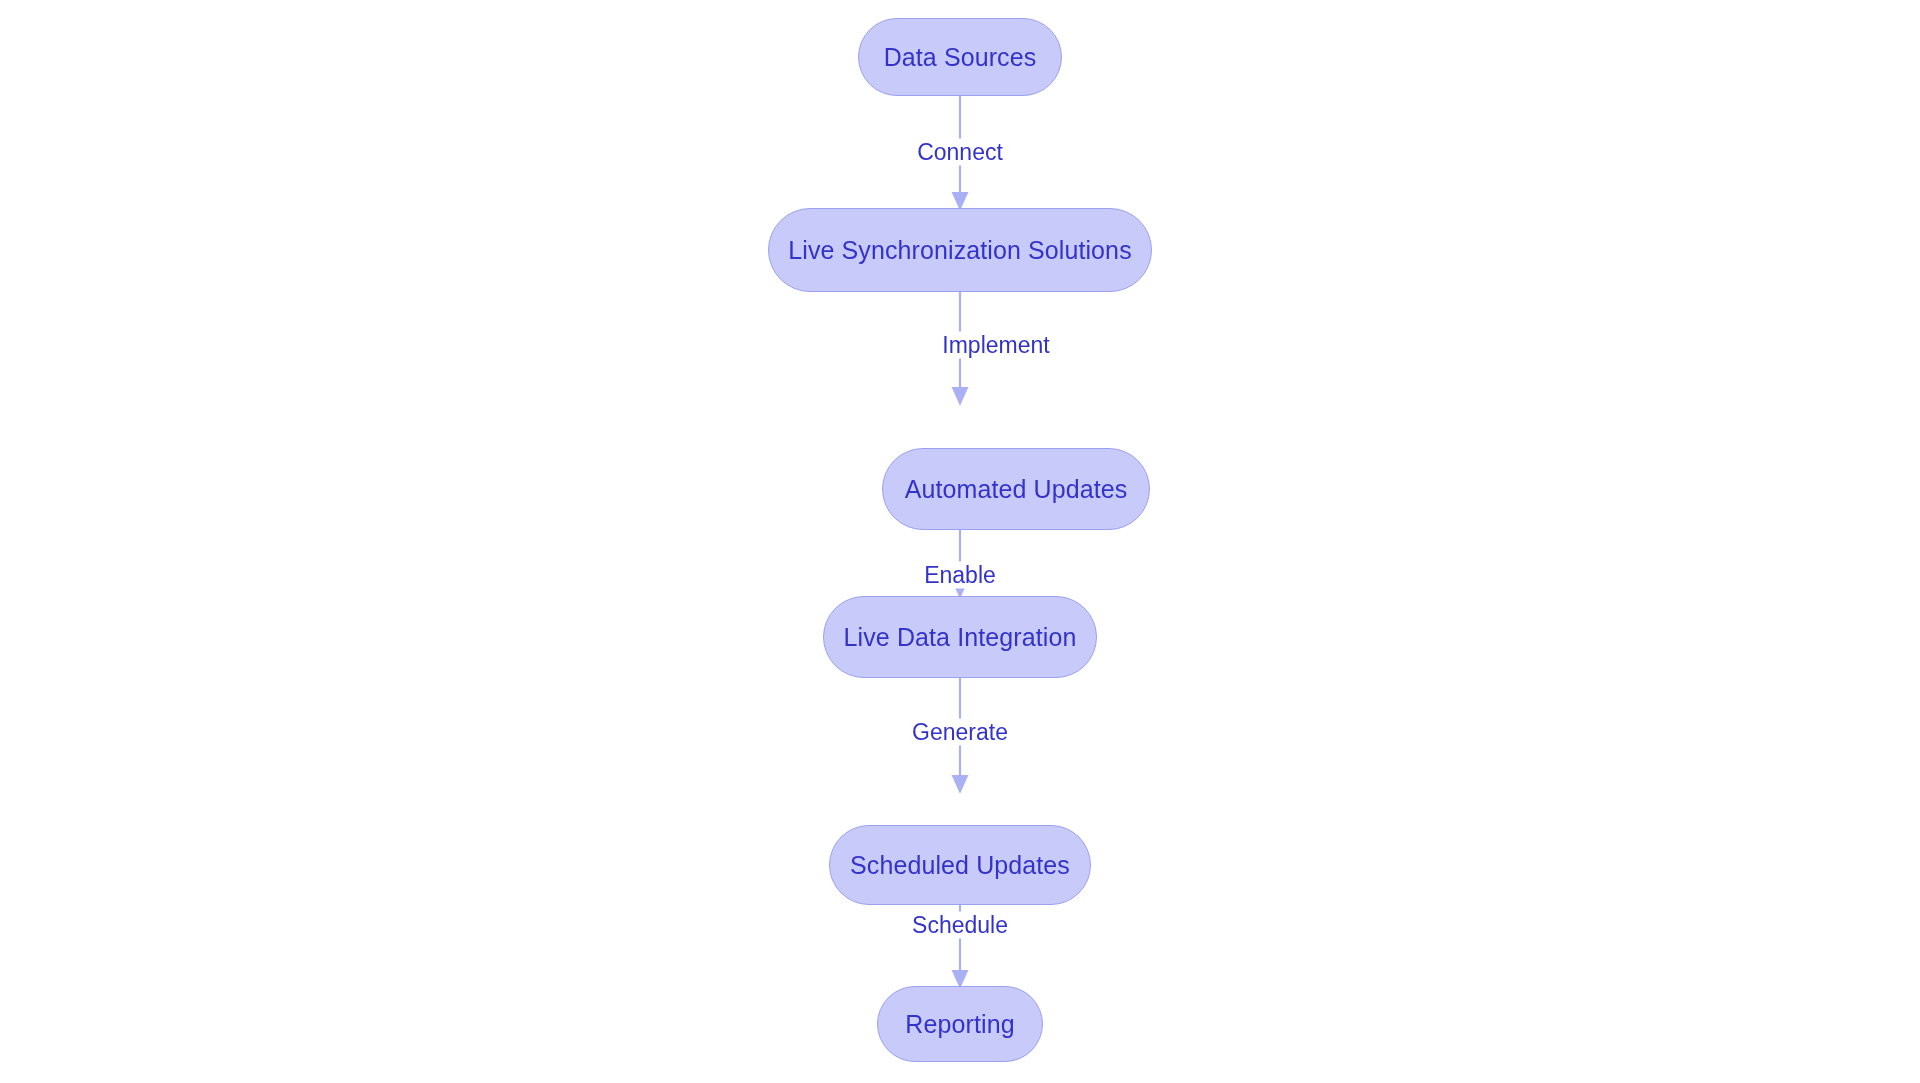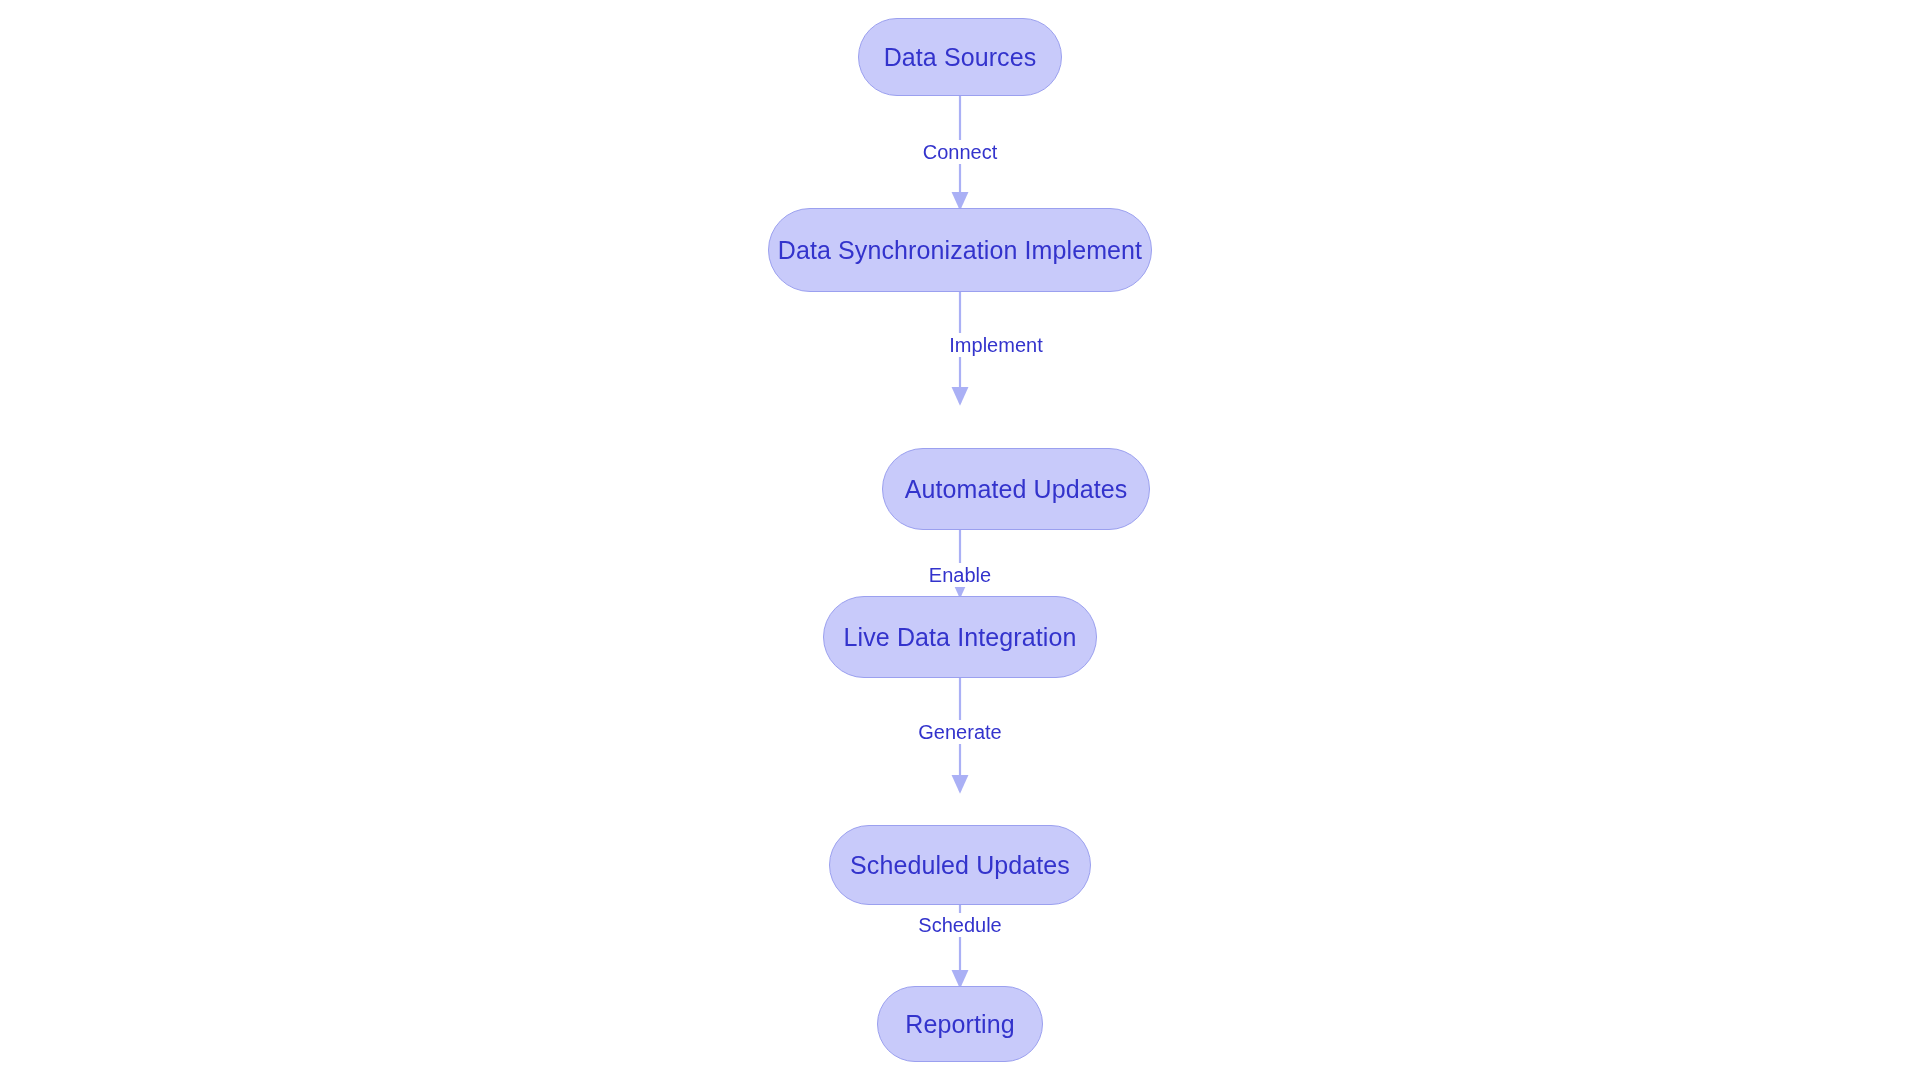--- a/index.html
+++ b/index.html
@@ -43,21 +43,21 @@
     font-size: 25px;
     font-weight: 400;
     line-height: 1;
     white-space: nowrap;
     letter-spacing: 0.1px;
   }
   .edge-label {
     position: absolute;
     transform: translate(-50%, -50%);
     color: #3333cc;
-    font-size: 20px;
+    font-size: 23px;
     line-height: 1;
     white-space: nowrap;
     background: #ffffff;
     padding: 2px 6px;
   }
 </style>
 </head>
 <body>
 
 <div id="flow-canvas">
@@ -75,21 +75,21 @@
         <line x1="960" y1="678" x2="960" y2="791" stroke="#aab0f5" stroke-width="2.2" marker-end="url(#arrowhead)"></line>
         <line x1="960" y1="871" x2="960" y2="986" stroke="#aab0f5" stroke-width="2.2" marker-end="url(#arrowhead)"></line>
       </g>
   </svg>
 
   <div id="nodes-layer">
       <div class="node" style="left: 960px; top: 57px; width: 204px; height: 78px;">
         <span class="node-label">Data Sources</span>
       </div>
       <div class="node" style="left: 960px; top: 250px; width: 384px; height: 84px;">
-        <span class="node-label">Data Synchronization Implement</span>
+        <span class="node-label">Live Synchronization Solutions</span>
       </div>
       <div class="node" style="left: 1016px; top: 444px; width: 268px; height: 82px; margin-top: 45px;">
         <span class="node-label">Automated Updates</span>
       </div>
       <div class="node" style="left: 960px; top: 637px; width: 274px; height: 82px;">
         <span class="node-label">Live Data Integration</span>
       </div>
       <div class="node" style="left: 960px; top: 831px; width: 262px; height: 80px; margin-top: 34px;">
         <span class="node-label">Scheduled Updates</span>
       </div>

